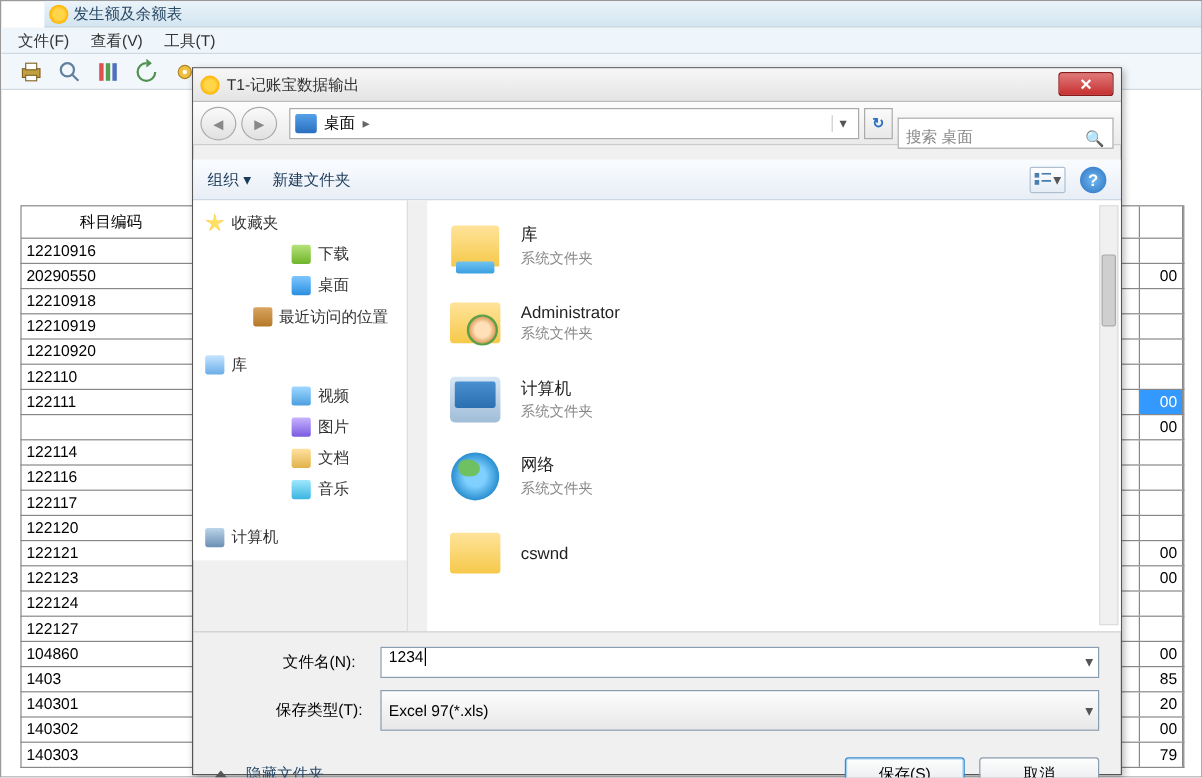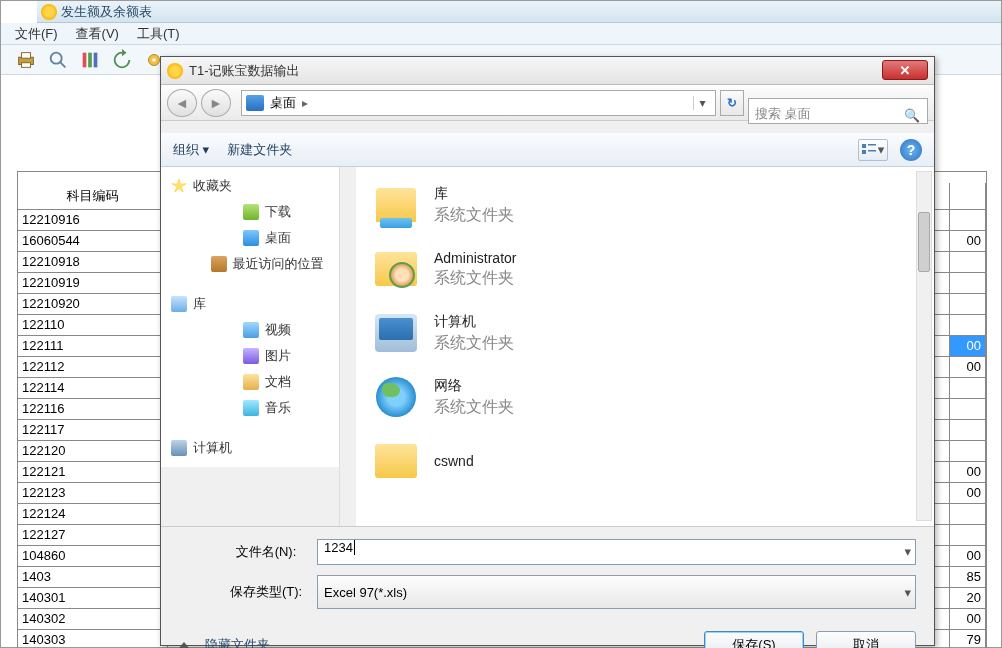--- a/index.html
+++ b/index.html
@@ -10,21 +10,21 @@
 .main-titlebar .ticon { width: 16px; height: 16px; background: radial-gradient(circle, #ffd54a 40%, #ffb300 70%); border-radius: 50%; margin-right: 4px; }
 .main-titlebar span { color: #2b4a66; font-size: 13px; }
 
 .menubar { height: 22px; background: #eef5fb; display: flex; align-items: center; padding-left: 14px; gap: 18px; border-bottom: 1px solid #cfd9e2; font-size: 13px; color: #333; }
 
 .toolbar { height: 30px; background: #f2f7fb; display: flex; align-items: center; padding-left: 14px; gap: 10px; border-bottom: 1px solid #cfd9e2; }
 .tb-ico { width: 22px; height: 22px; display: inline-block; }
 
 .grid-area { position: absolute; top: 170px; left: 16px; width: 970px; }
 .grid-header { display: flex; border: 1px solid #888; background: #fff; }
-.grid-header .cell { border-right: 1px solid #888; padding: 4px 6px; text-align: center; font-size: 13px; margin-top: 11px; }
+.grid-header .cell { border-right: 1px solid #888; padding: 4px 6px; text-align: center; font-size: 13px; }
 .grid-body { }
 .grid-row { display: flex; border-left: 1px solid #888; border-right: 1px solid #888; border-bottom: 1px solid #888; height: 21px; }
 .grid-row .cell { border-right: 1px solid #888; padding: 2px 4px; font-size: 13px; overflow: hidden; white-space: nowrap; }
 .col-code { width: 150px; }
 .col-rest { flex: 1; }
 .col-end { width: 36px; text-align: right; }
 .row-selected .col-end { background: #3399ff; color: #fff; }
 
 
 .dialog { position: absolute; top: 56px; left: 160px; width: 775px; height: 590px; background: #f0f0f0; border: 1px solid #555; box-shadow: 2px 2px 6px rgba(0,0,0,0.3); }
@@ -64,21 +64,21 @@
 .pic { background: linear-gradient(#c6b3ff, #7a5ae0); border-radius: 2px; }
 .doc { background: linear-gradient(#ffe2a0, #e0b24a); border-radius: 2px; }
 .mus { background: linear-gradient(#a0e8ff, #3ab5e0); border-radius: 2px; }
 .comp { background: linear-gradient(#bcd4e8, #6a8fb5); border-radius: 2px; }
 
 .file-list { flex: 1; background: #fff; overflow-y: auto; padding: 6px 0; position: relative; }
 .fl-item { display: flex; align-items: center; gap: 14px; padding: 8px 16px; }
 .fl-ico { width: 48px; height: 48px; display: flex; align-items: center; justify-content: center; }
 .fl-txt { display: flex; flex-direction: column; gap: 2px; }
 .fl-name { font-size: 14px; color: #222; }
-.fl-sub { font-size: 16px; color: #888; }
+.fl-sub { font-size: 12px; color: #888; }
 .ico-lib { width: 40px; height: 34px; background: linear-gradient(#ffe39a, #f6c94a); border-radius: 3px 3px 0 0; position: relative; }
 .ico-lib::before { content:""; position:absolute; bottom:-6px; left:4px; width:32px; height:10px; background: linear-gradient(#6fc2f0,#3a9fe0); border-radius: 2px; }
 .ico-folder { width: 42px; height: 34px; background: linear-gradient(#ffe39a, #f6c94a); border-radius: 3px; position: relative; }
 .ico-user::after { content:""; position:absolute; right:2px; bottom:-2px; width:22px; height:22px; background: radial-gradient(circle,#ffe0b8 40%,#e0a060 70%); border-radius:50%; border:2px solid #5aa04a; }
 .ico-comp { width: 42px; height: 38px; background: linear-gradient(#d6e6f5,#a0bdd8); border-radius: 4px; position: relative; }
 .ico-comp::after { content:""; position:absolute; top:4px; left:4px; right:4px; height:22px; background: linear-gradient(#4a8fd0,#2a6fb0); border-radius:2px; }
 .ico-net { width: 40px; height: 40px; background: radial-gradient(circle,#7fd0ff 30%,#2a8fd0 70%); border-radius: 50%; position: relative; }
 .ico-net::after { content:""; position:absolute; top:6px; left:6px; width:18px; height:14px; background: #6fc060; border-radius: 40% 60% 50% 50%; }
 
 .scrollbar-faux { position: absolute; right: 2px; top: 4px; width: 16px; height: 350px; background: #f0f0f0; border: 1px solid #ddd; }
@@ -146,21 +146,21 @@
       <div class="cell col-rest"></div>
       <div class="cell col-end"></div>
     </div>
     <div class="grid-body" id="grid-body">
         <div class="grid-row">
           <div class="cell col-code">12210916</div>
           <div class="cell col-rest"></div>
           <div class="cell col-end"></div>
         </div>
         <div class="grid-row">
-          <div class="cell col-code">16060544</div>
+          <div class="cell col-code">20290550</div>
           <div class="cell col-rest"></div>
           <div class="cell col-end">00</div>
         </div>
         <div class="grid-row">
           <div class="cell col-code">12210918</div>
           <div class="cell col-rest"></div>
           <div class="cell col-end"></div>
         </div>
         <div class="grid-row">
           <div class="cell col-code">12210919</div>
@@ -176,21 +176,20 @@
           <div class="cell col-code">122110</div>
           <div class="cell col-rest"></div>
           <div class="cell col-end"></div>
         </div>
         <div class="grid-row row-selected">
           <div class="cell col-code">122111</div>
           <div class="cell col-rest"></div>
           <div class="cell col-end">00</div>
         </div>
         <div class="grid-row">
-          <div class="cell col-code">122112</div>
           <div class="cell col-rest"></div>
           <div class="cell col-end">00</div>
         </div>
         <div class="grid-row">
           <div class="cell col-code">122114</div>
           <div class="cell col-rest"></div>
           <div class="cell col-end"></div>
         </div>
         <div class="grid-row">
           <div class="cell col-code">122116</div>

